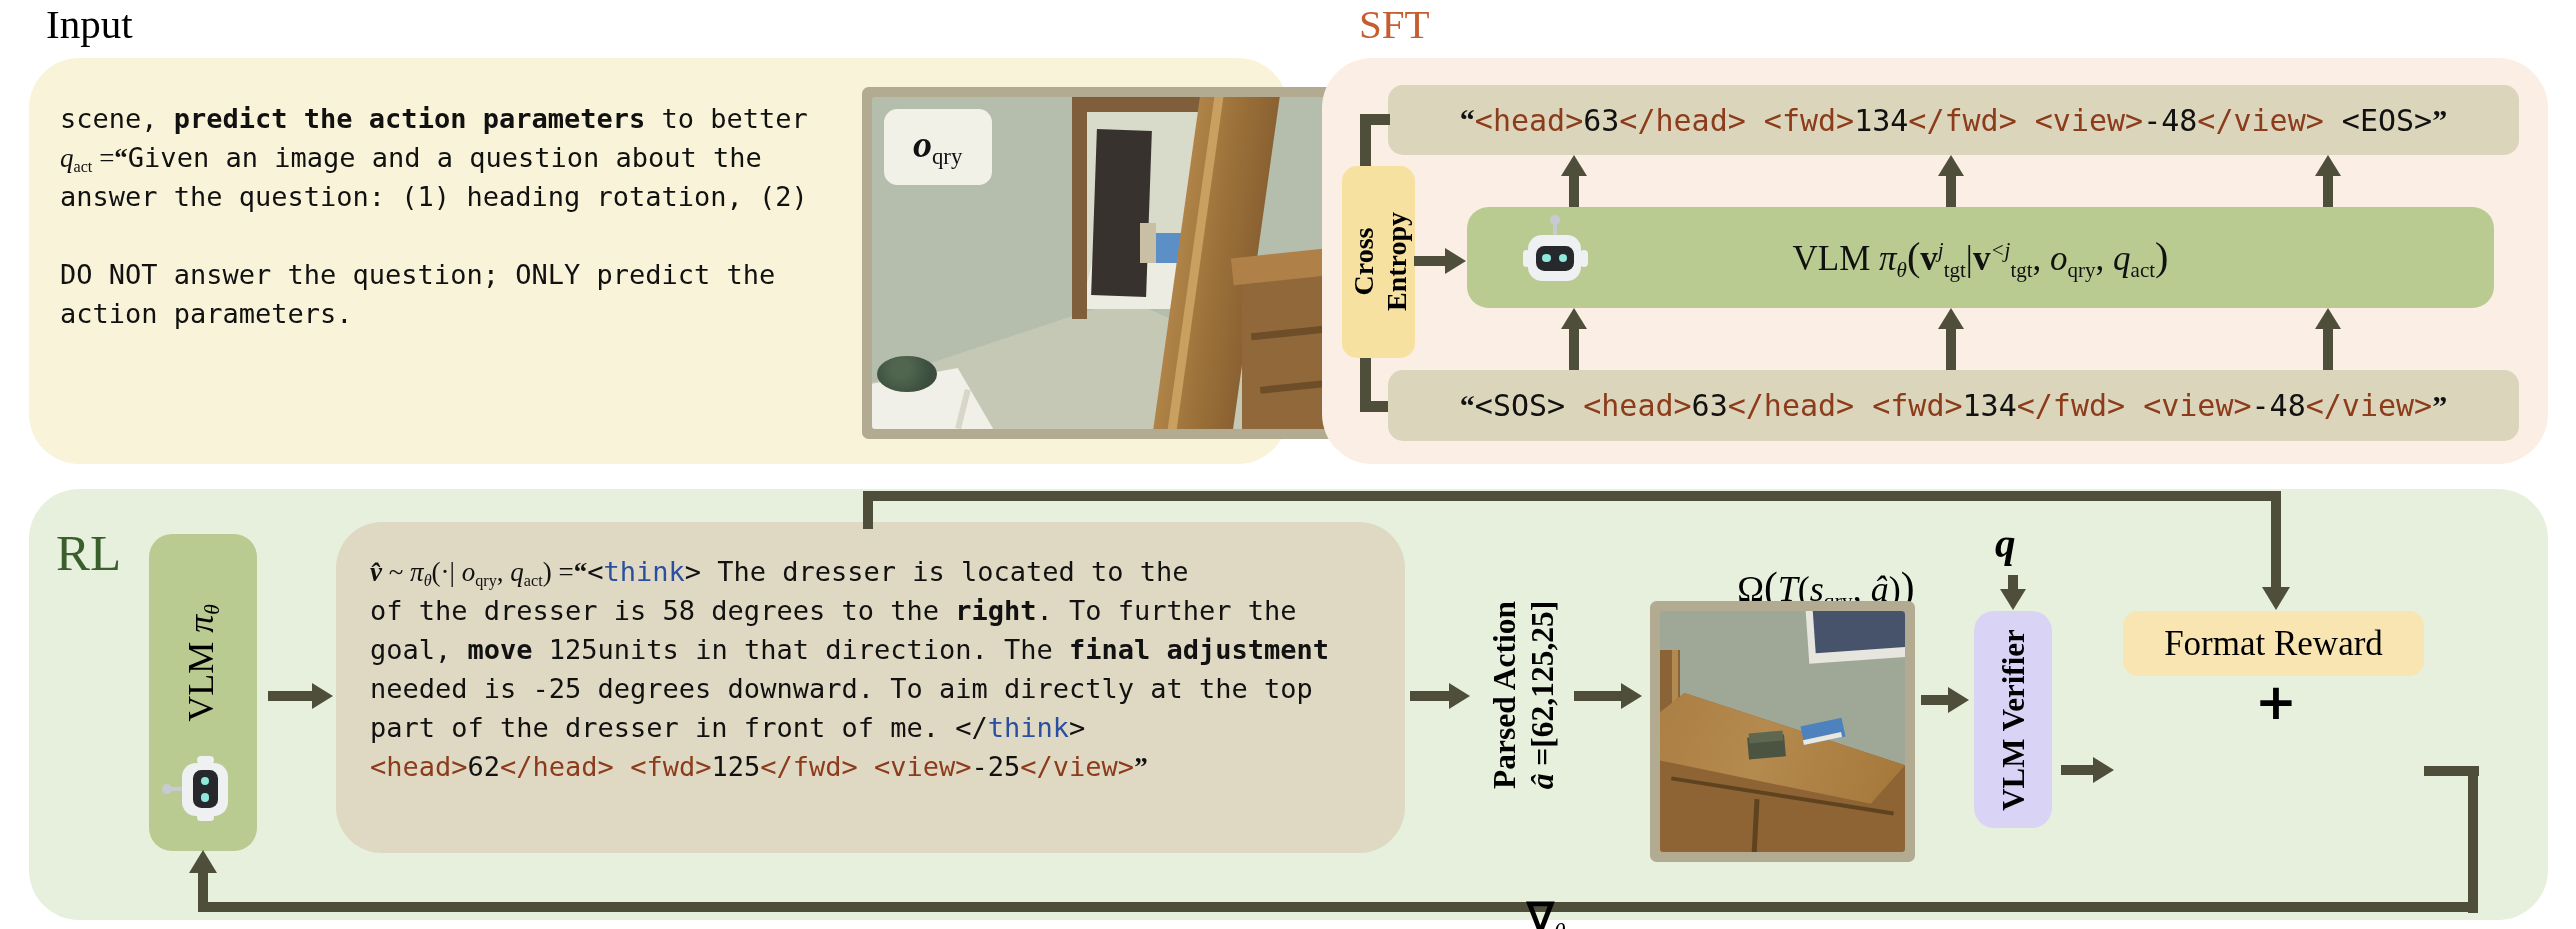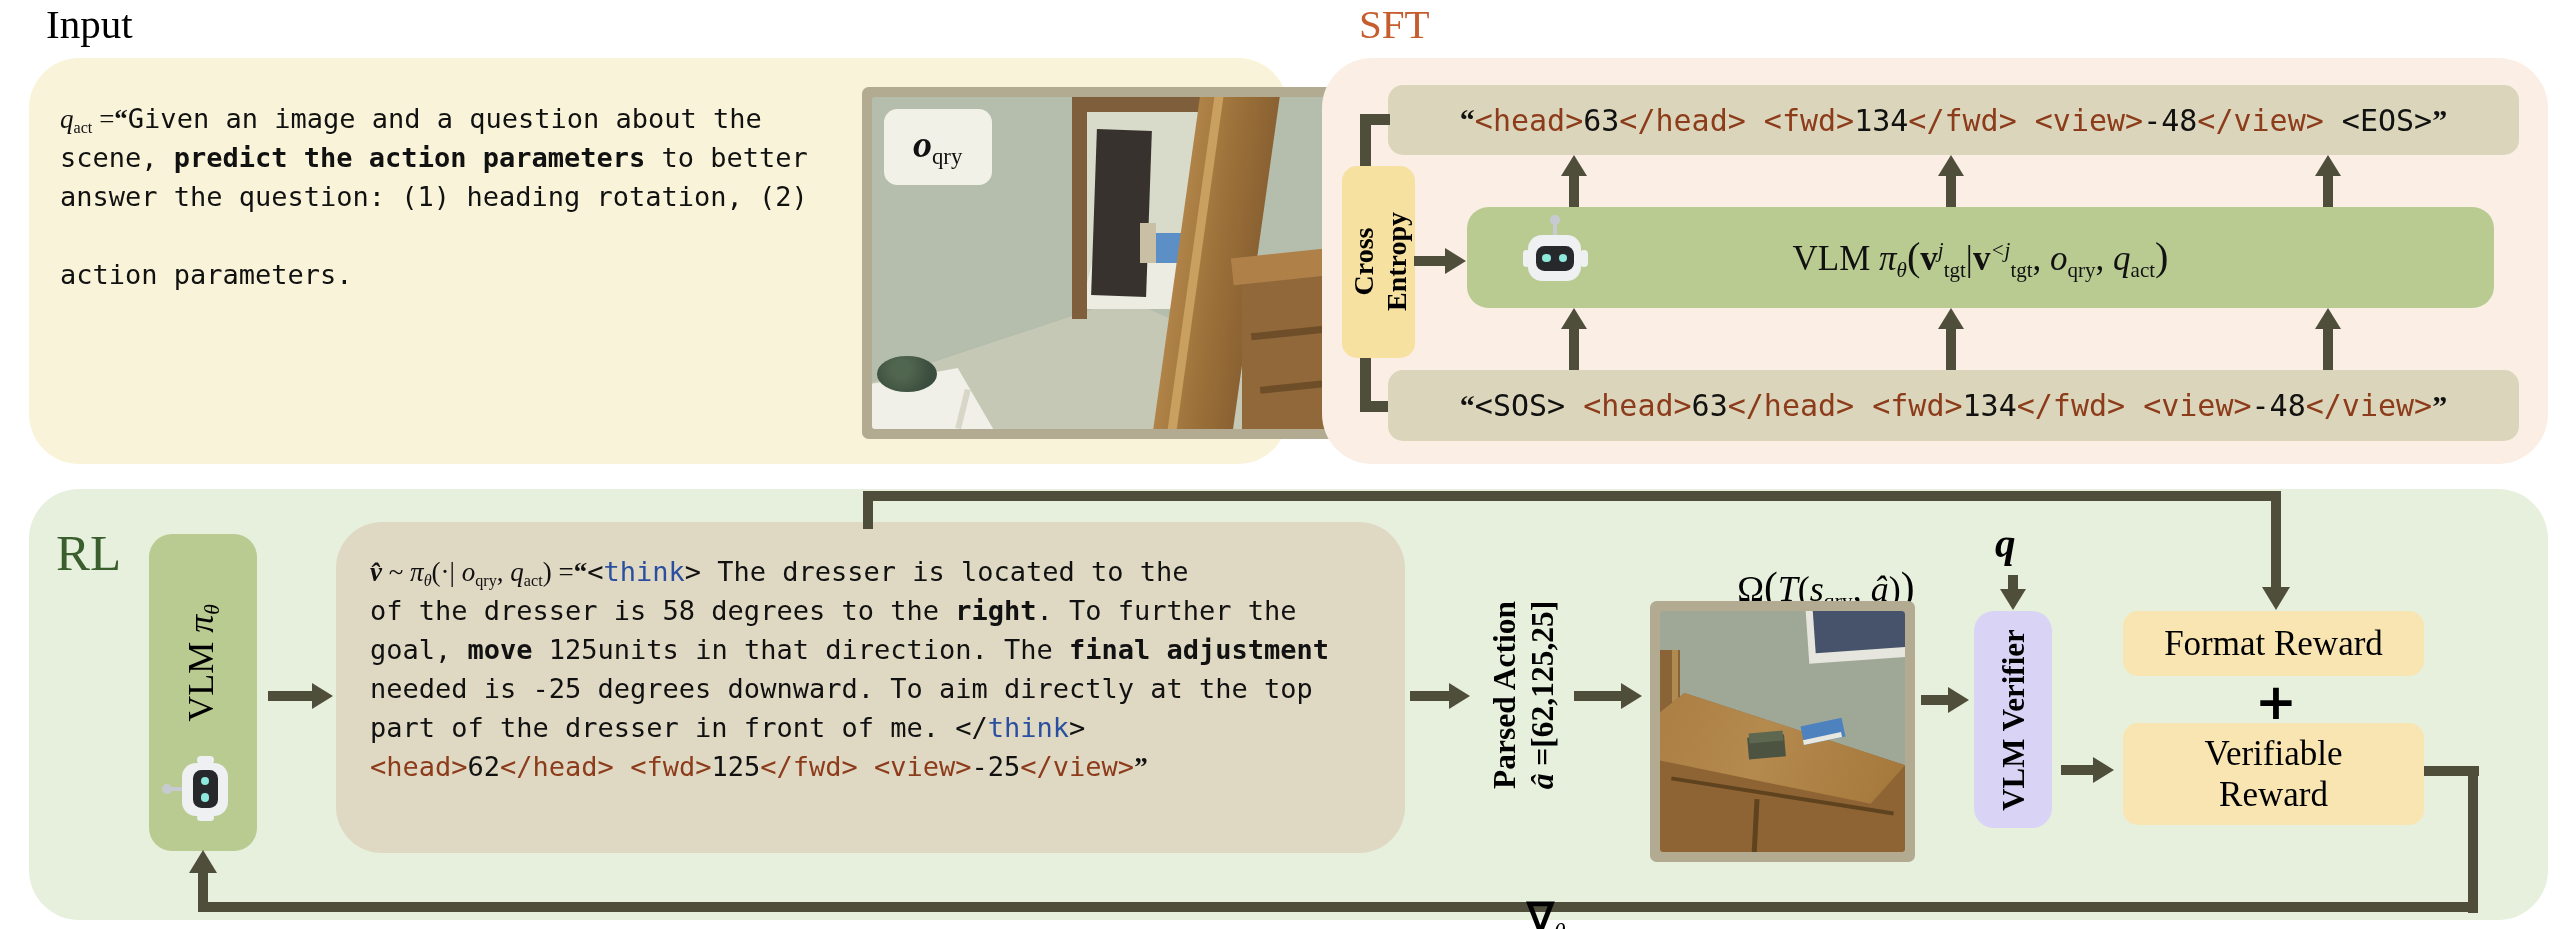--- a/index.html
+++ b/index.html
@@ -65,24 +65,25 @@
 <body>
 
 <div class="canvas">
 
   <div class="abs serif" style="left:46px;top:0px;font-size:41px;color:#000">Input</div>
   <div class="abs serif" style="left:1359px;top:0px;font-size:41px;color:var(--sft-title)">SFT</div>
 
   <div class="panel" style="left:29px;top:58px;width:1259px;height:406px;background:var(--input-panel)"></div>
 
   <div class="abs" style="left:60px;top:99px;font-size:27px">
+    <div class="line47"><span>scene, </span><span class="c-b">predict the action parameters</span><span> to better</span></div>
     <div class="line47"><span class="c-i">q</span><span class="c-srf c-sub">act</span><span class="c-srf"> =</span><span class="c-srf c-b">“</span><span>Given an image and a question about the</span></div>
-    <div class="line47"><span>scene, </span><span class="c-b">predict the action parameters</span><span> to better</span></div>
     <div class="line47"><span>answer the question: (1) heading rotation, (2)</span></div>
     <div class="line47"></div>
+    <div class="line47"><span>DO NOT answer the question; ONLY predict the</span></div>
     <div class="line47"><span>action parameters.</span></div>
     <div class="line47"></div>
   </div>
 
   <div class="frame" style="left:862px;top:87px;width:482px;height:352px">
     <div class="scene" style="background:#B5BDAC">
 
       <div style="left:0;top:0;width:100%;height:100%;background:#C6C8B6;clip-path:polygon(0 86%,52% 62%,60% 64%,100% 88%,100% 100%,0 100%)"></div>
 
       <div style="left:45%;top:3%;width:28%;height:61%;background:#D8DBC9"></div>
@@ -234,24 +235,20 @@
   <div class="rot serif" style="left:1905px;top:681px;width:217px;height:78px;font-size:31px;font-weight:600;color:#000">
     <div>VLM Verifier</div>
   </div>
 
   <div class="arrow-right" style="left:2061px;top:757px;width:53px"></div>
 
   <div class="reward" style="left:2123px;top:611px;width:301px;height:65px">
     <div>Format Reward</div>
   </div>
   <div class="abs" style="left:2255px;top:673px;font-size:50px;font-weight:700;font-family:'DejaVu Sans',sans-serif;color:#000">+</div>
-  <div class="reward" style="left:2123px;top:723px;width:301px;height:102px;line-height:41px">
-    <div>Verifiable</div>
-    <div>Reward</div>
-  </div>
 
   <div class="seg-line" style="left:863px;top:496px;width:10px;height:33px"></div>
   <div class="seg-line" style="left:863px;top:491px;width:1418px;height:10px"></div>
   <div class="seg-line" style="left:2271px;top:491px;width:10px;height:99px"></div>
   <div class="head-down" style="left:2262px;top:587px"></div>
 
   <div class="seg-line" style="left:2424px;top:766px;width:55px;height:10px"></div>
   <div class="seg-line" style="left:2468px;top:766px;width:10px;height:147px"></div>
   <div class="seg-line" style="left:198px;top:902px;width:2280px;height:10px"></div>
   <div class="seg-line" style="left:198px;top:868px;width:10px;height:40px"></div>

